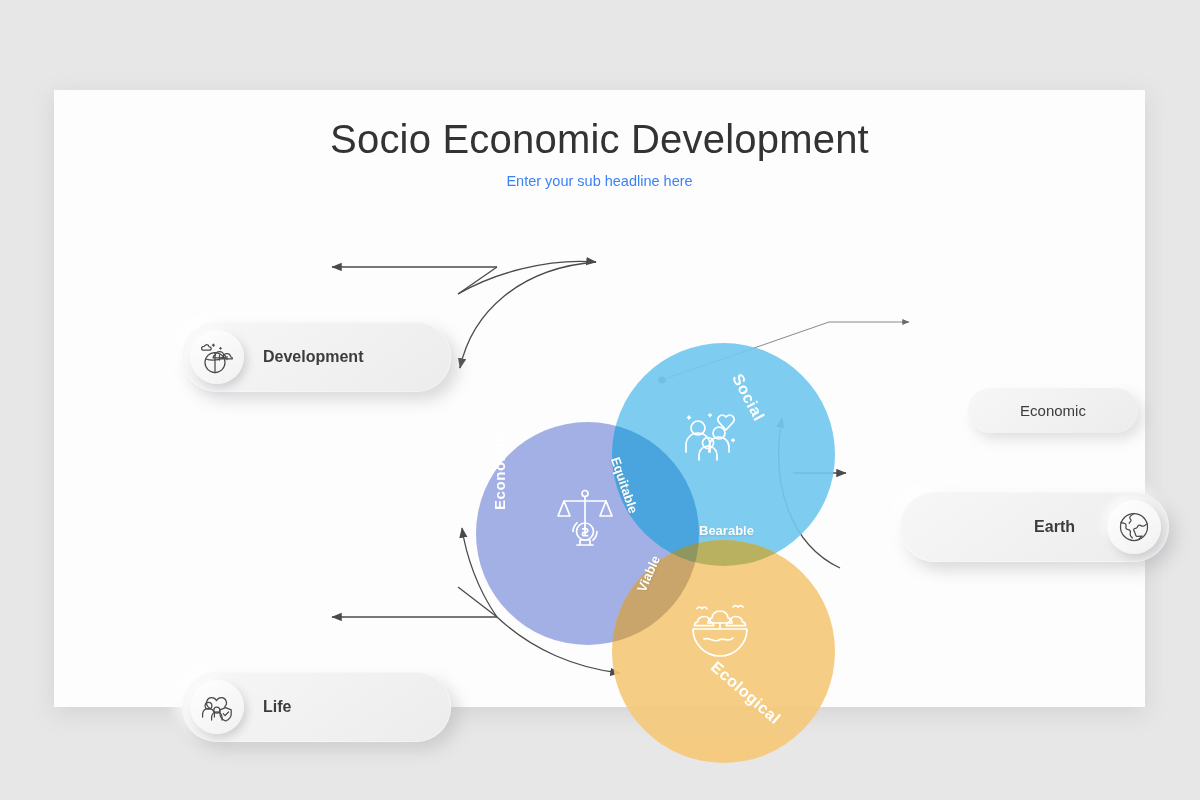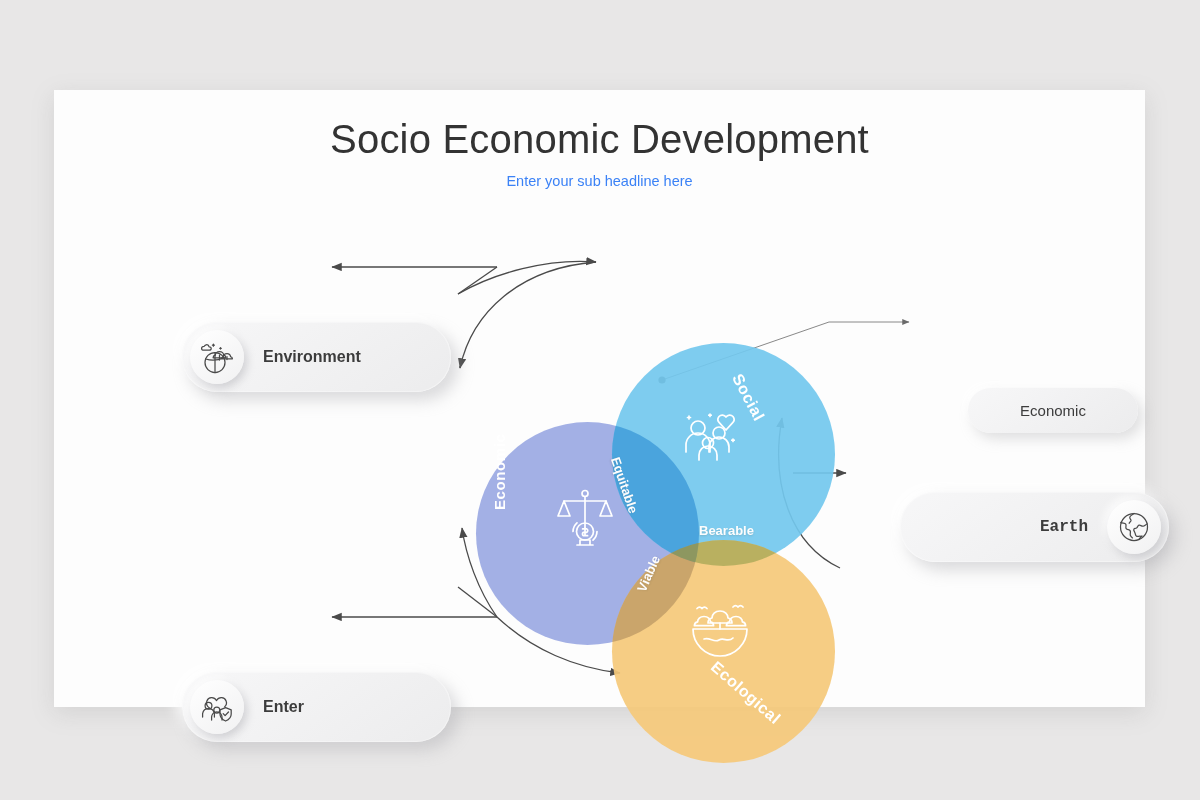--- a/index.html
+++ b/index.html
@@ -82,21 +82,21 @@
   .pill-economic{
     left:914px;top:298px;width:170px;height:45px;
     justify-content:center;
     box-shadow:5px 6px 13px rgba(175,175,180,.38),
               -5px -5px 11px rgba(255,255,255,.95);
   }
   .pill-economic .ptext{font-weight:normal;font-size:15px;color:#3c3c3c;}
 
   .pill-earth{left:846px;top:402px;width:253px;height:70px;padding:0 8px;
     justify-content:flex-end;}
-  .pill-earth .ptext{margin-right:19px;font-family:Liberation Mono, monospace;}
+  .pill-earth .ptext{margin-right:32px;}
 
   .arrows{position:absolute;left:0;top:0;width:1091px;height:617px;overflow:visible;}
 </style>
 </head>
 <body>
 
 <div id="stage">
   <div class="card">
 
     <div class="title">Socio Economic Development</div>
@@ -222,37 +222,37 @@
           <path d="M5.6 18 c5 1.6 12 1.6 18.4-1.4"></path>
           <path d="M15 11.5 v20"></path>
           <path d="M19.5 10.5 c-2.6 0-4.2 1.8-4.2 3.7 c-1.4 .3-2.2 1.4-2.2 2.6 h12.8 c0-1.2-.8-2.3-2.2-2.6 c0-1.9-1.6-3.7-4.2-3.7 z"></path>
           <path d="M27 12.5 c-2.2 0-3.5 1.5-3.5 3.1 c-1.2 .2-1.9 1.2-1.9 2.2 h10.8 c0-1-.7-2-1.9-2.2 c0-1.6-1.3-3.1-3.5-3.1 z"></path>
           <path d="M19.5 14.2 v4.8 M27 15.6 v3"></path>
           <path d="M4.2 5.4 c-1.7 0-2.6 1-2.6 2 c0 1 .9 1.8 2.2 1.8 h5.4 c1.2 0 2-.8 2-1.7 c0-1-.9-1.8-2.1-1.7 c-.3-1.4-1.6-2.3-3-2 c-.9 .2-1.6 .8-1.9 1.6 z"></path>
           <path d="M13.4 3.2 l0 2 M12.4 4.2 l2 0"></path>
           <path d="M20.5 6.5 l0 1.6 M19.7 7.3 l1.6 0"></path>
         </svg>
       </div>
-      <div class="ptext">Environment</div>
+      <div class="ptext">Development</div>
     </div>
 
     <div class="pill pill-life">
       <div class="knob">
         <svg width="34" height="33" viewBox="0 0 34 33" fill="none" stroke="#4a4a4a" stroke-width="1.25" stroke-linecap="round" stroke-linejoin="round">
           <path d="M16.5 9.5 c-2.6-4.2-8-3.4-9.6 .4 c-1.3 3 .6 5.6 2.6 7.2"></path>
           <path d="M16.5 9.5 c2.6-4.2 8-3.4 9.6 .4 c1 2.4 0 4.5-1.5 6"></path>
           <circle cx="8.5" cy="14.8" r="3.4"></circle>
           <path d="M2.6 26 v-3.4 a6 6 0 0 1 11.8 0 v3.4"></path>
           <circle cx="16.8" cy="19" r="3"></circle>
           <path d="M11.6 29 v-3 a5.2 5.2 0 0 1 10.4 0 v3"></path>
           <path d="M25.6 16.6 l5.6 2.2 v4.2 c0 3.4-2.6 5.8-5.6 7 c-3-1.2-5.6-3.6-5.6-7 v-4.2 z"></path>
           <path d="M23.2 22.6 l1.9 2 l3.4-3.6"></path>
         </svg>
       </div>
-      <div class="ptext">Enter</div>
+      <div class="ptext">Life</div>
     </div>
 
     <div class="pill pill-economic">
       <div class="ptext">Economic</div>
     </div>
 
     <div class="pill pill-earth">
       <div class="ptext">Earth</div>
       <div class="knob">
         <svg width="34" height="34" viewBox="0 0 34 34" fill="none" stroke="#4a4a4a" stroke-width="1.25" stroke-linecap="round" stroke-linejoin="round">

